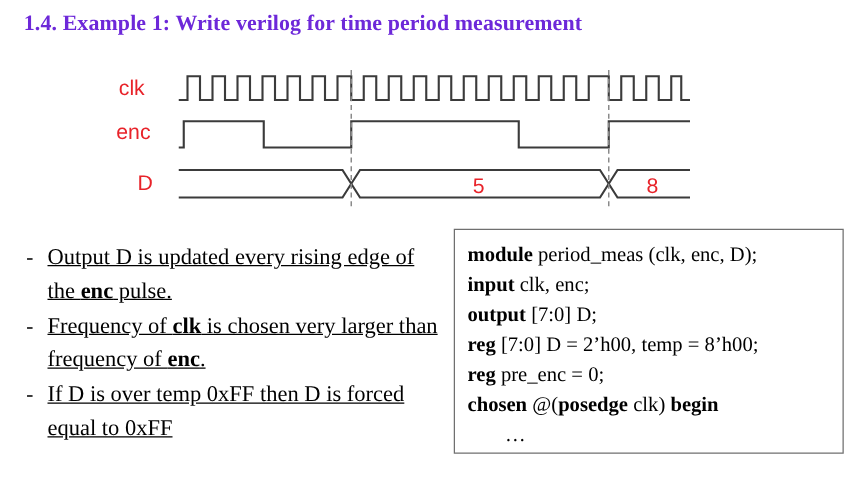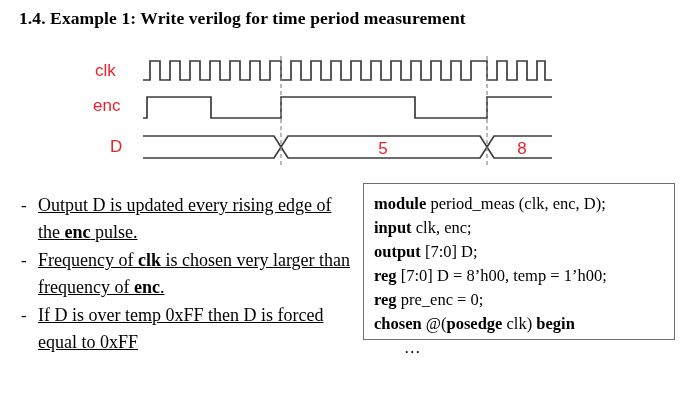--- a/index.html
+++ b/index.html
@@ -17,21 +17,21 @@
   }
 
   
   #slide-title {
     position: absolute;
     left: 19px;
     top: 8px;
     font-family: "Liberation Serif", serif;
     font-weight: bold;
     font-size: 17.5px;
-    color: #000000;
+    color: #6d28d9;
     letter-spacing: 0.1px;
     white-space: nowrap;
   }
 
   
   #waveform {
     position: absolute;
     left: 0px;
     top: 48px;
     width: 620px;
@@ -91,21 +91,21 @@
     text-decoration: underline;
   }
   .bullet-text b { font-weight: bold; }
 
   
   #code-box {
     position: absolute;
     left: 363px;
     top: 183px;
     width: 312px;
-    height: 157px;
+    height: 180px;
     border: 1.2px solid #6f6f6f;
     background: #ffffff;
     box-sizing: border-box;
     padding: 8px 0 0 10px;
   }
   .code-line {
     font-family: "Liberation Serif", serif;
     font-size: 16.5px;
     line-height: 24px;
     white-space: nowrap;
@@ -178,17 +178,17 @@
   <div class="bullet-row">
     <span class="bullet-dash">-</span>
     <span class="bullet-text"><span>If D is over temp 0xFF then D is forced equal to 0xFF</span></span>
   </div>
 </div>
 
 <div id="code-box">
   <div class="code-line"><b>module</b><span> period_meas (clk, enc, D);</span></div>
   <div class="code-line"><b>input</b><span> clk, enc;</span></div>
   <div class="code-line"><b>output</b><span> [7:0] D;</span></div>
-  <div class="code-line"><b>reg</b><span> [7:0] D = 8’h00, temp = 1’h00;</span></div>
+  <div class="code-line"><b>reg</b><span> [7:0] D = 2’h00, temp = 8’h00;</span></div>
   <div class="code-line"><b>reg</b><span> pre_enc = 0;</span></div>
   <div class="code-line"><b>chosen</b><span> @(</span><b>posedge</b><span> clk) </span><b>begin</b></div>
   <div class="code-line code-ellipsis"><span>…</span></div>
 </div>
 
 </body></html>

